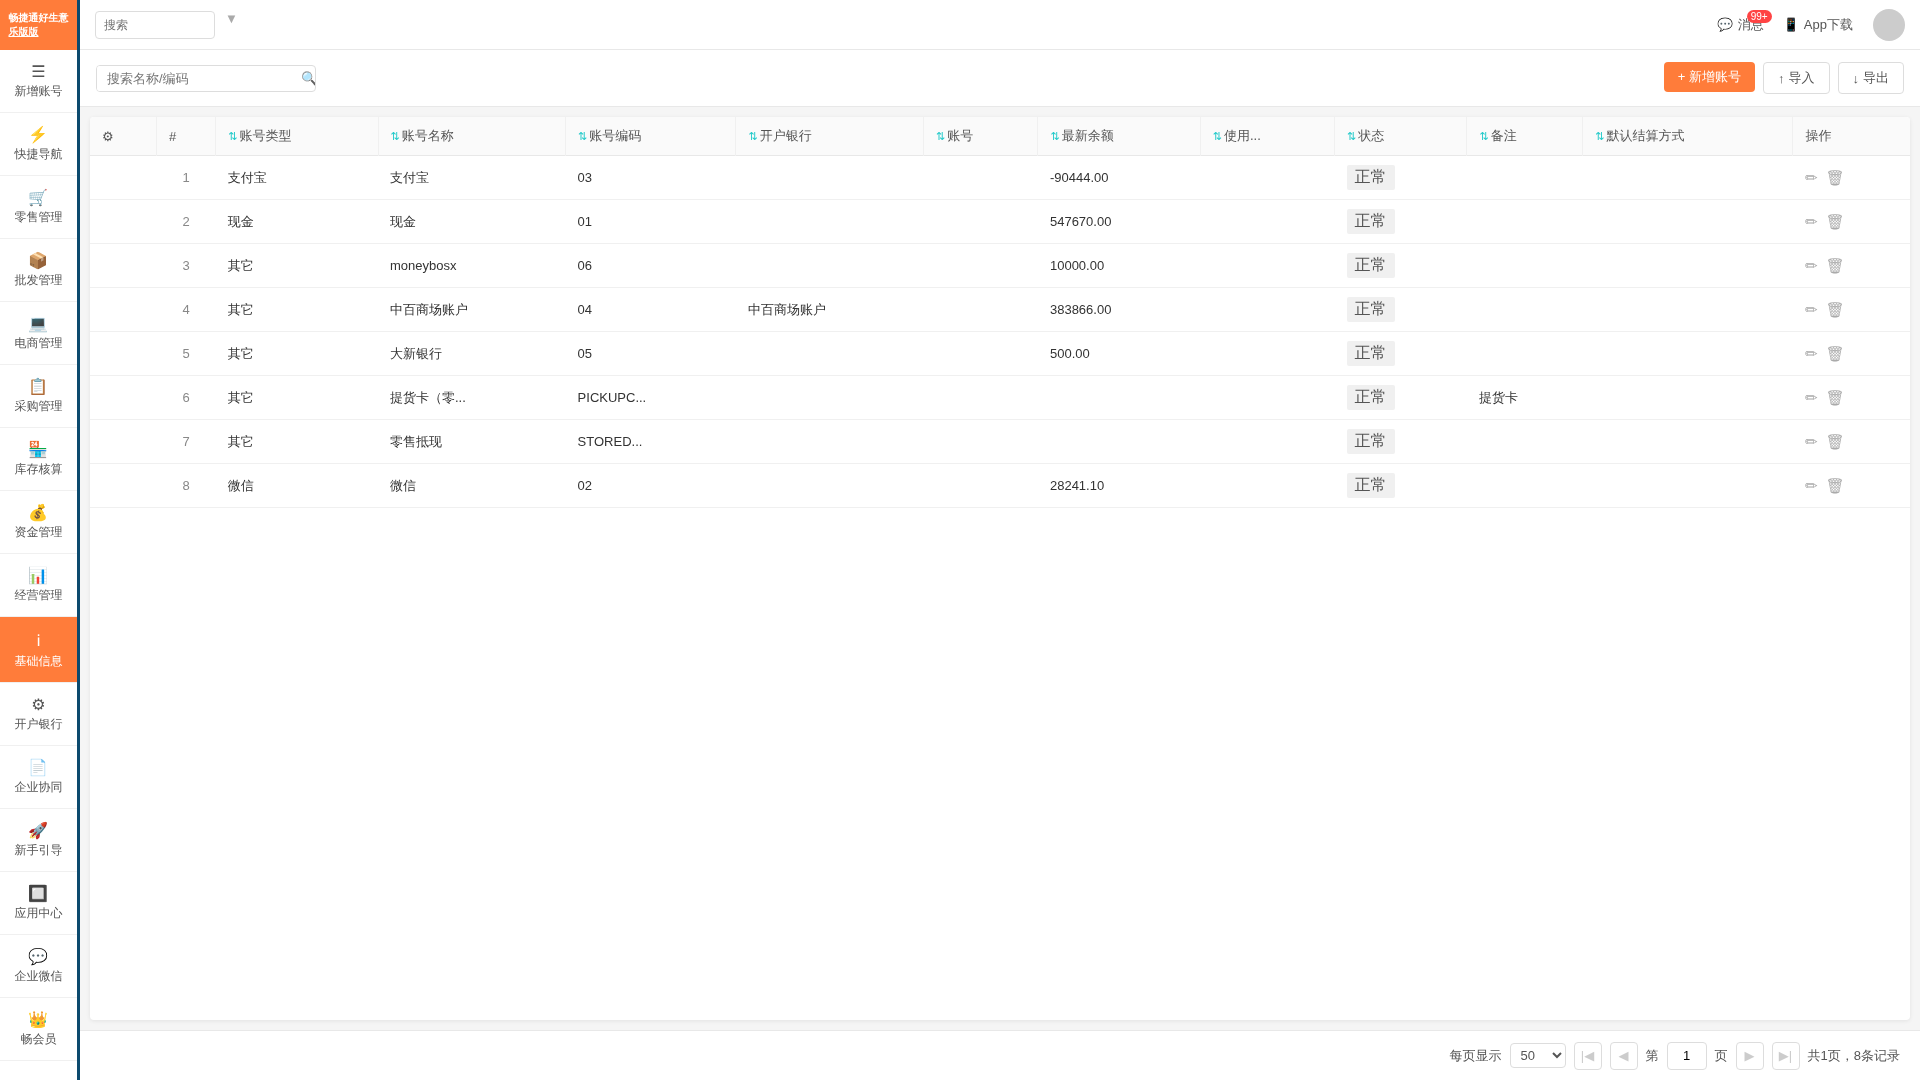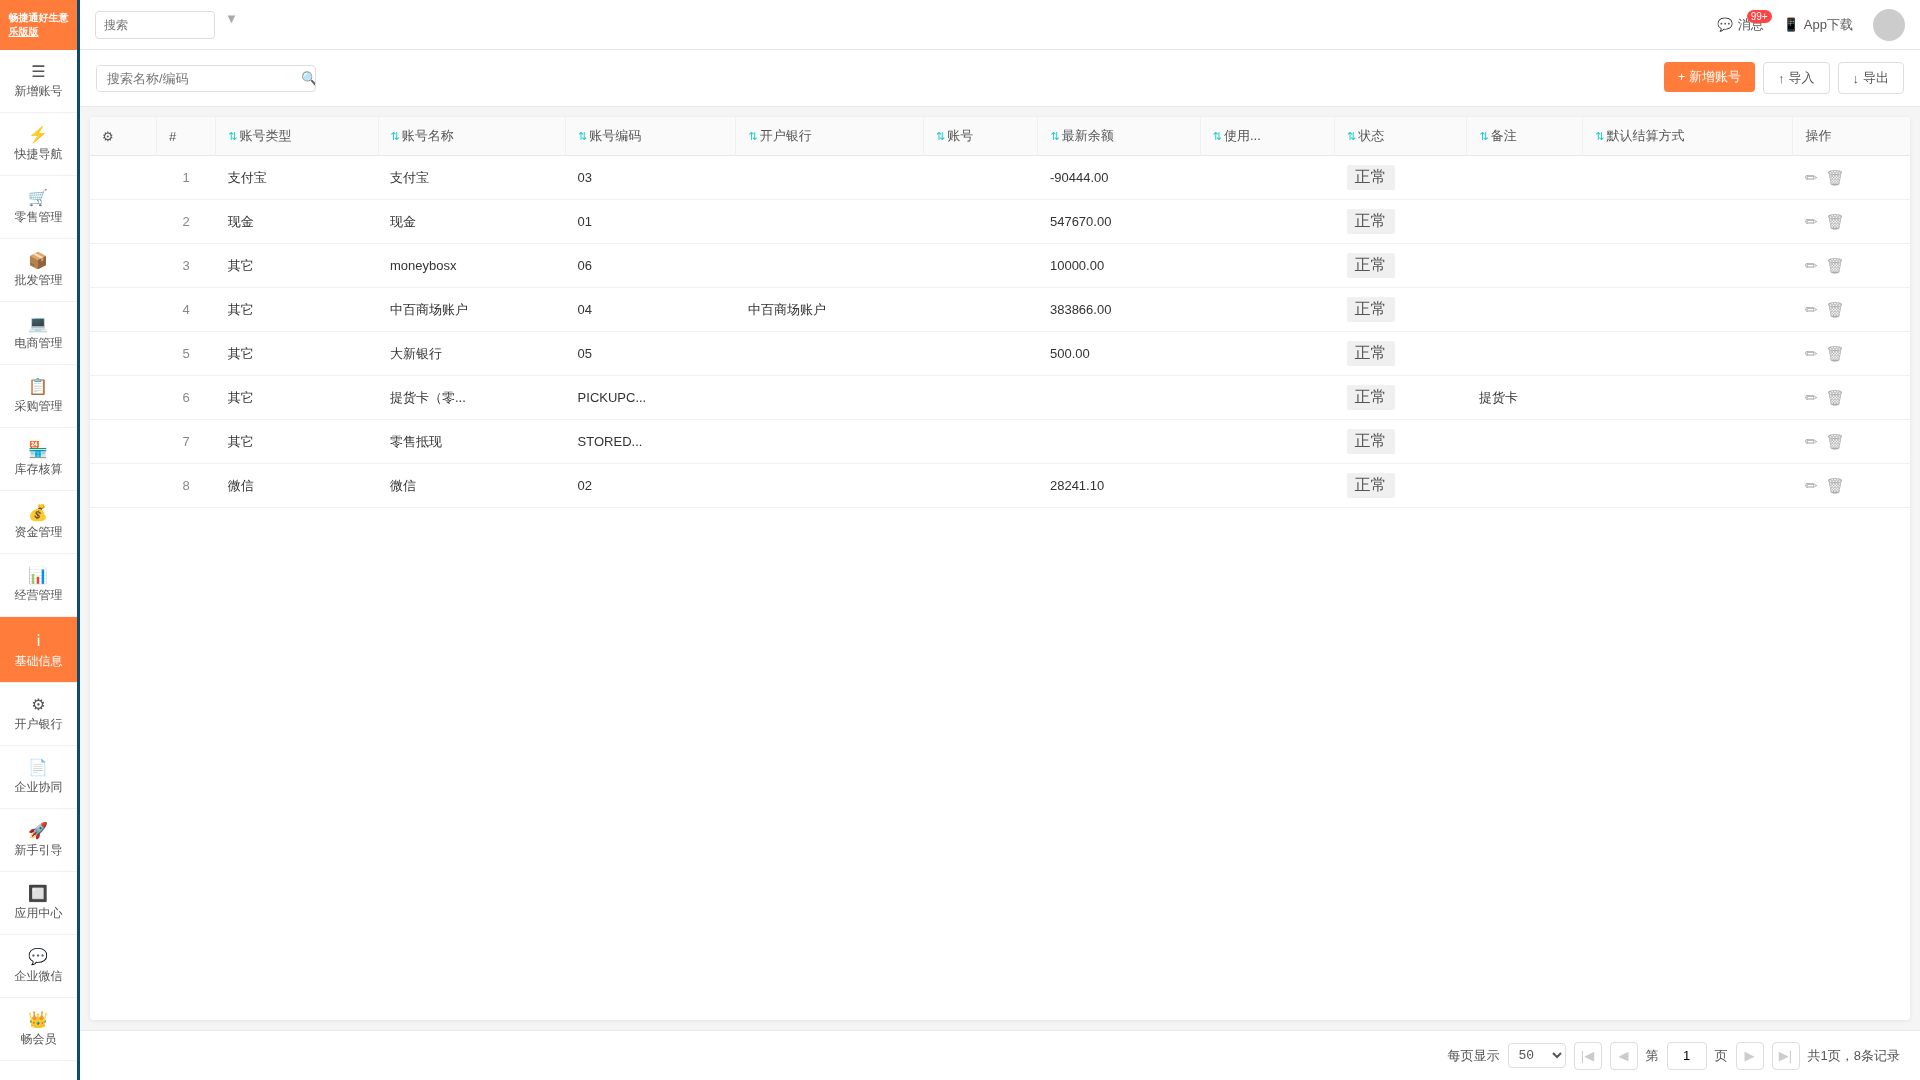--- a/index.html
+++ b/index.html
@@ -284,21 +284,20 @@
       color: #555;
       flex-shrink: 0;
     }
     .page-size-select {
       border: 1px solid #ddd;
       border-radius: 4px;
       padding: 3px 6px;
       font-size: 13px;
       color: #555;
       background: white;
-      font-family: Liberation Mono, monospace;
     }
     .page-btn {
       width: 28px;
       height: 28px;
       display: flex;
       align-items: center;
       justify-content: center;
       border: 1px solid #ddd;
       border-radius: 4px;
       cursor: pointer;

